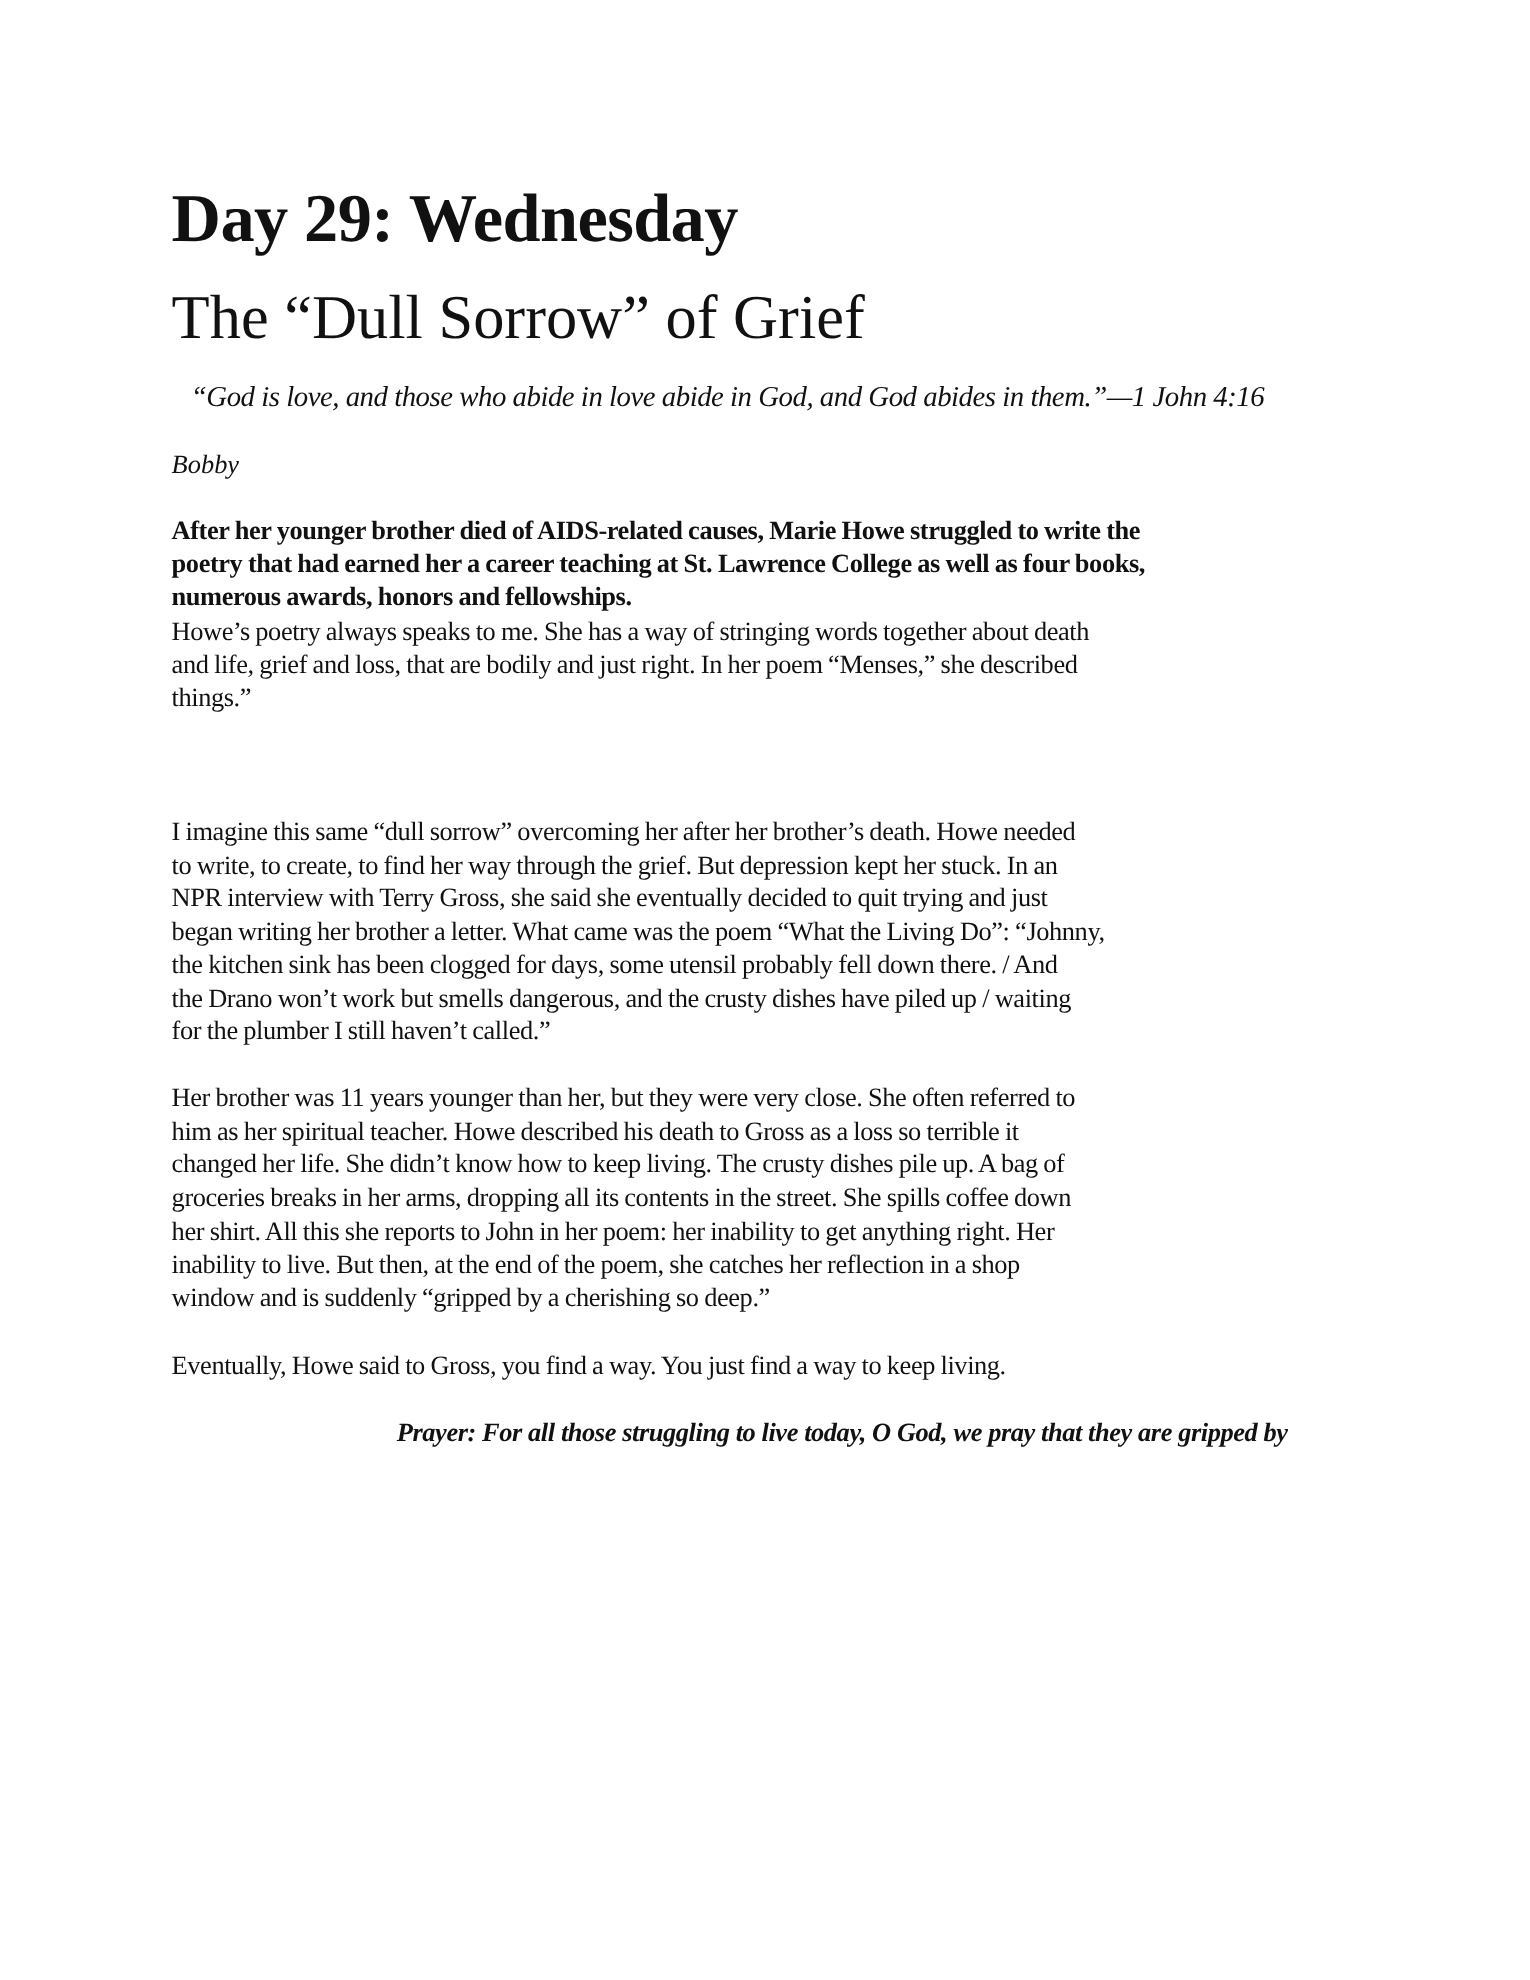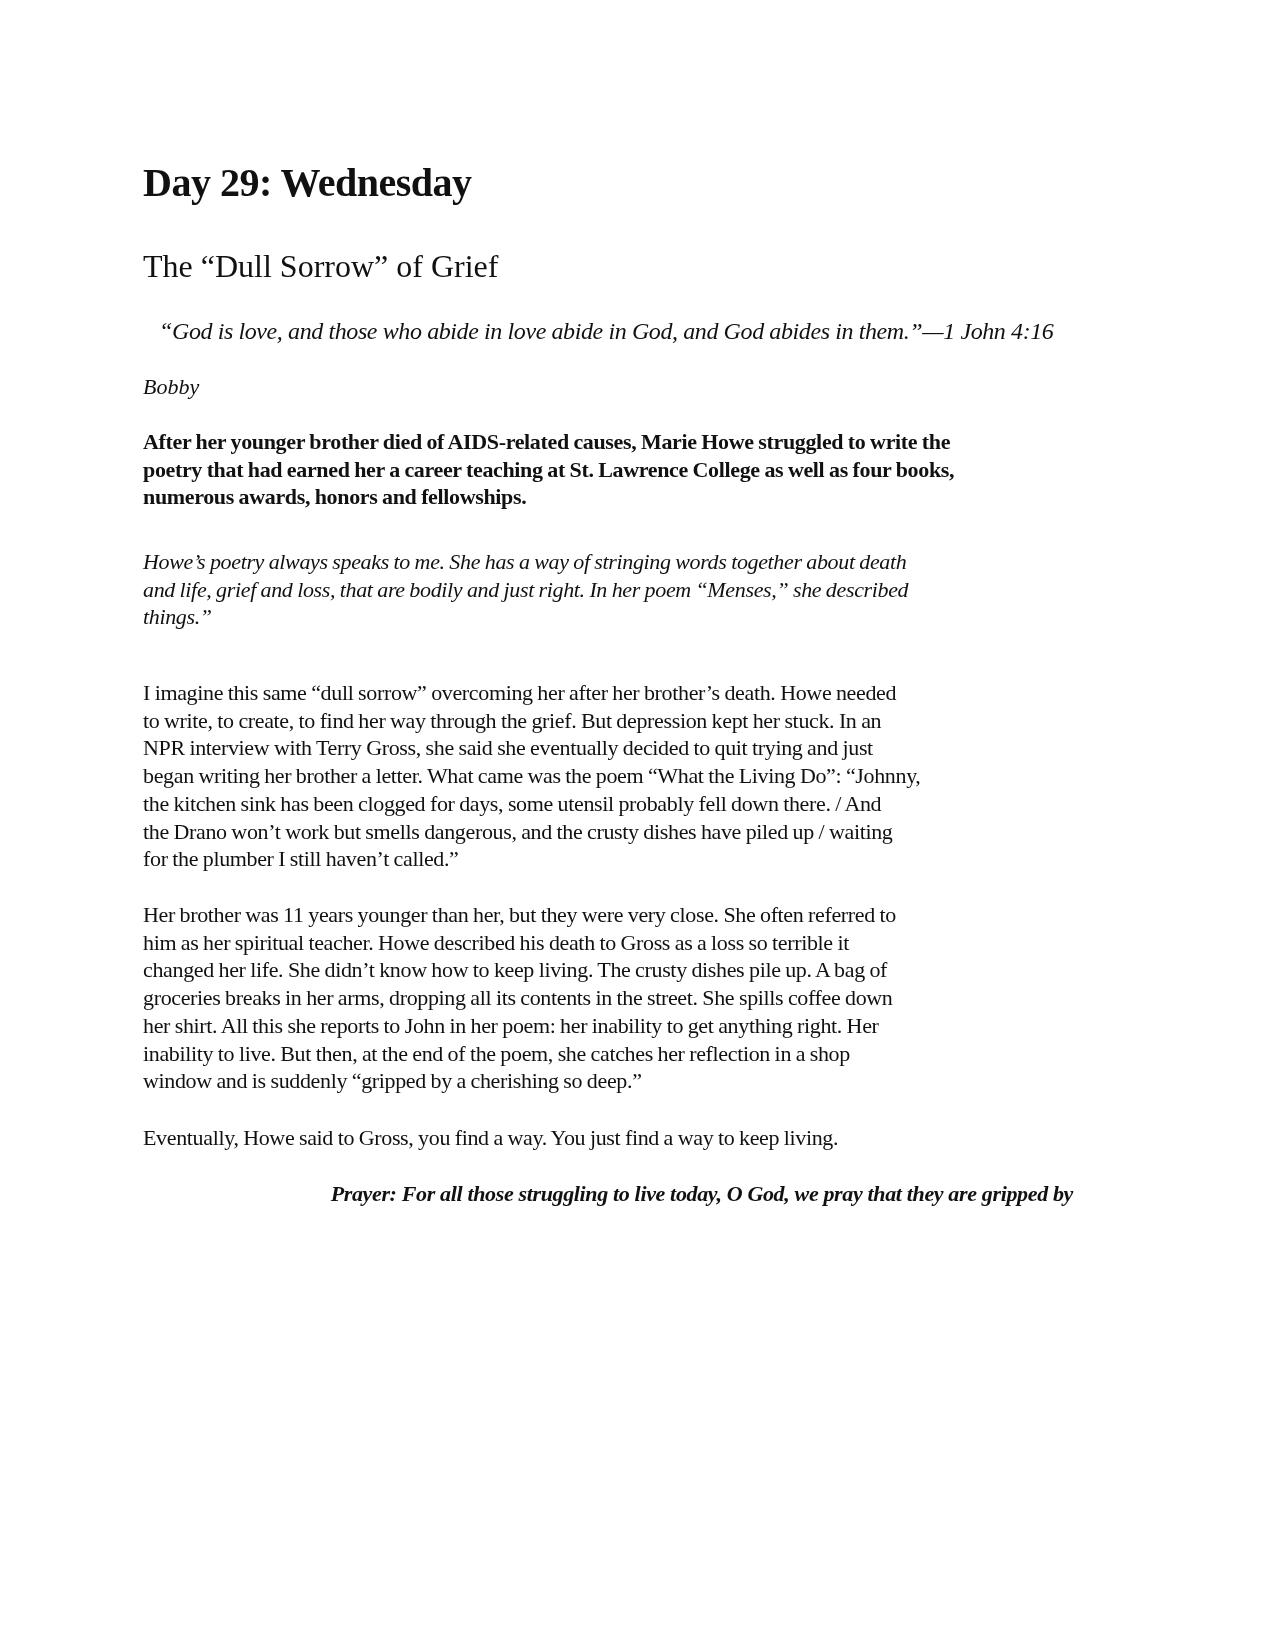--- a/index.html
+++ b/index.html
@@ -19,32 +19,32 @@
       position: absolute;
       left: 143px;
       top: 0;
       width: 930px;
     }
     .title {
       position: absolute;
       top: 148px;
       left: 0;
       margin: 0;
-      font-size: 40px;
+      font-size: 57px;
       font-weight: bold;
       letter-spacing: -0.5px;
       line-height: 70px;
       white-space: nowrap;
     }
     .subtitle {
       position: absolute;
       top: 240px;
       left: 0;
       margin: 0;
-      font-size: 32px;
+      font-size: 52px;
       font-weight: normal;
       line-height: 52px;
       white-space: nowrap;
     }
     .epigraph {
       position: absolute;
       top: 317px;
       left: 16px;
       margin: 0;
       font-size: 24px;
@@ -99,21 +99,21 @@
   <h2 class="subtitle">The “Dull Sorrow” of Grief</h2>
   <p class="epigraph">“God is love, and those who abide in love abide in God, and God abides in them.”—1 John 4:16</p>
   <p class="author">Bobby</p>
 
   <p class="body-para" style="top:428px;font-weight:bold;">
     <span class="line">After her younger brother died of AIDS-related causes, Marie Howe struggled to write the</span>
     <span class="line">poetry that had earned her a career teaching at St. Lawrence College as well as four books,</span>
     <span class="line">numerous awards, honors and fellowships.</span>
   </p>
 
-  <p class="body-para" style="top:548px;font-style:italic;">
+  <p class="body-para" style="top:512px;">
     <span class="line">Howe’s poetry always speaks to me. She has a way of stringing words together about death</span>
     <span class="line">and life, grief and loss, that are bodily and just right. In her poem “Menses,” she described</span>
     <span class="line">things.”</span>
   </p>
 
   <p class="body-para" style="top:679px;">
     <span class="line">I imagine this same “dull sorrow” overcoming her after her brother’s death. Howe needed</span>
     <span class="line">to write, to create, to find her way through the grief. But depression kept her stuck. In an</span>
     <span class="line">NPR interview with Terry Gross, she said she eventually decided to quit trying and just</span>
     <span class="line">began writing her brother a letter. What came was the poem “What the Living Do”: “Johnny,</span>

